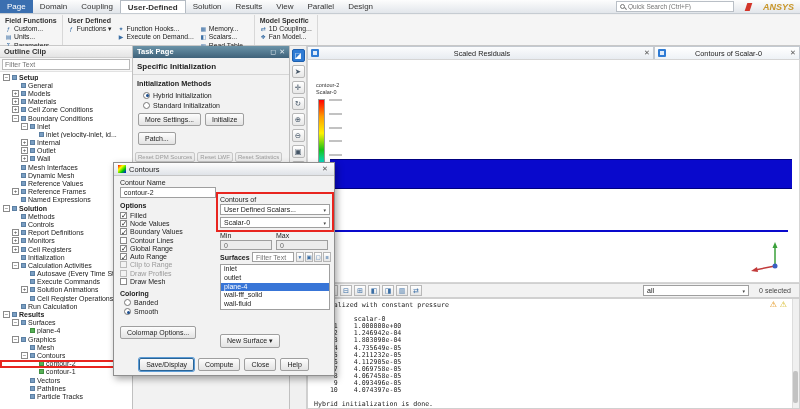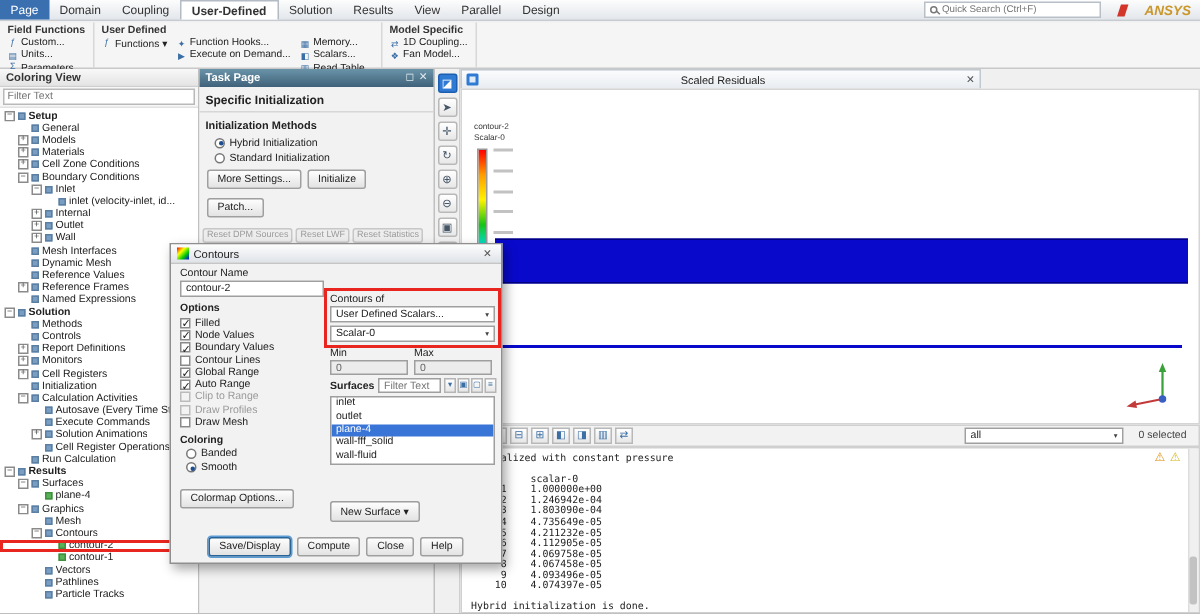--- a/index.html
+++ b/index.html
@@ -266,21 +266,21 @@
             <div class="rbtn">
               <span class="ric">❖</span>
               <span>Fan Model...</span>
             </div>
           </div>
       </div>
     </div>
   </div>
 
   <div class="outline">
-    <div class="panel-h">Coloring View</div>
+    <div class="panel-h">Outline Clip</div>
     <div class="filterrow">
       <input class="filter" placeholder="Filter Text" style="">
     </div>
     <div class="tree">
         <div class="trow bold" data-expand="1" style="padding-left: 3px;">
         <span class="expander">−</span>
         <span class="ticon"></span>
         <span class="tlabel">Setup</span>
       </div>
         <div class="trow" style="padding-left: 12px;">
@@ -531,20 +531,25 @@
     <div class="vgap"></div>
     <div class="vt-group">
         <div class="vtool"><span>▤</span></div>
         <div class="vtool"><span>▥</span></div>
       </div>
   </div>
 
   <div class="gtab gtab1">
     <span class="gwin-icon"></span>
     <span class="gtitle">Scaled Residuals</span>
+    <span class="gclose"></span>
+  </div>
+  <div class="gtab gtab2">
+    <span class="gwin-icon"></span>
+    <span class="gtitle">Contours of Scalar-0</span>
     <span class="gclose"></span>
   </div>
 
   <div class="gcanvas">
     <div class="legend">
       <div class="legend-title">contour-2</div>
       <div class="legend-sub">Scalar-0</div>
       <div class="legend-bar"></div>
       <div class="legend-ticks">
         <span></span>

